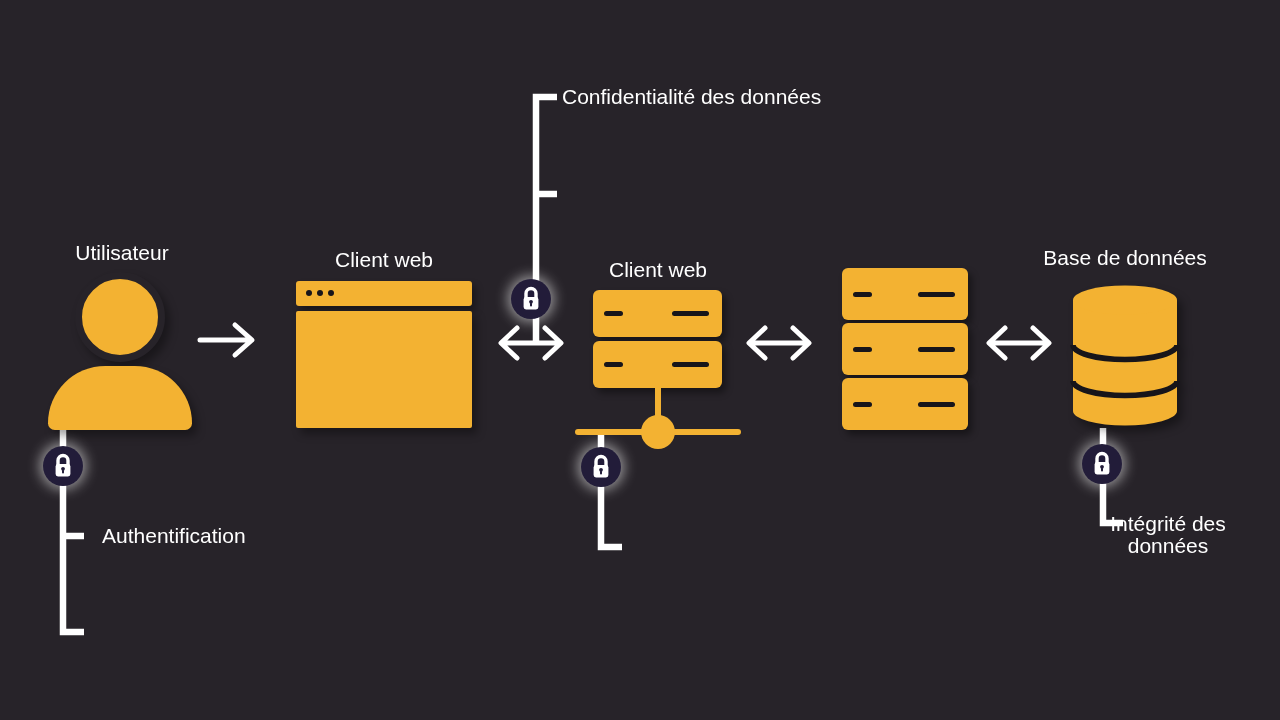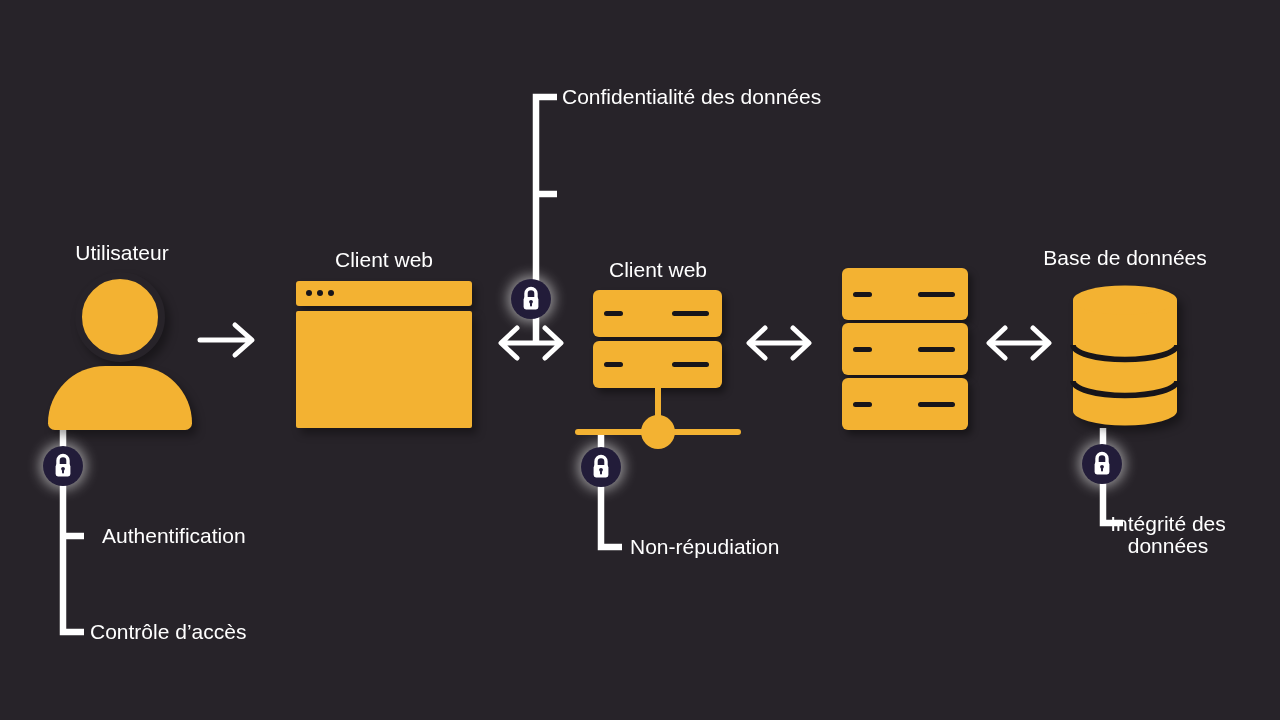--- a/index.html
+++ b/index.html
@@ -83,22 +83,20 @@
     <path d="M7,22 H63 M21,7 L5,22 L21,37 M49,7 L65,22 L49,37" fill="none" stroke="#fff" stroke-width="5" stroke-linecap="round" stroke-linejoin="round"></path>
   </svg>
 
   <div class="label centered" style="left:42px;top:240px;width:160px;">Utilisateur</div>
   <div class="label centered" style="left:304px;top:247px;width:160px;">Client web</div>
   <div class="label centered" style="left:578px;top:257px;width:160px;">Client web</div>
   <div class="label centered" style="left:1015px;top:245px;width:220px;">Base de données</div>
 
   <div class="label" style="left:562px;top:84px;">Confidentialité des données</div>
   <div class="label" style="left:90px;top:523px;margin-left:12px;">Authentification</div>
-  <div class="label" style="left:90px;top:619px;">Contrôle d’accès</div>
-  <div class="label" style="left:630px;top:534px;">Non-répudiation</div>
   <div class="label centered" style="left:1090px;top:513px;width:156px;line-height:22px;">Intégrité des données</div>
 
   <div>
     <div class="user-head"></div>
     <div class="user-body"></div>
   </div>
 
   <div>
     <div class="browser-bar">
       <div class="browser-dot" style="left:10px;"></div>

